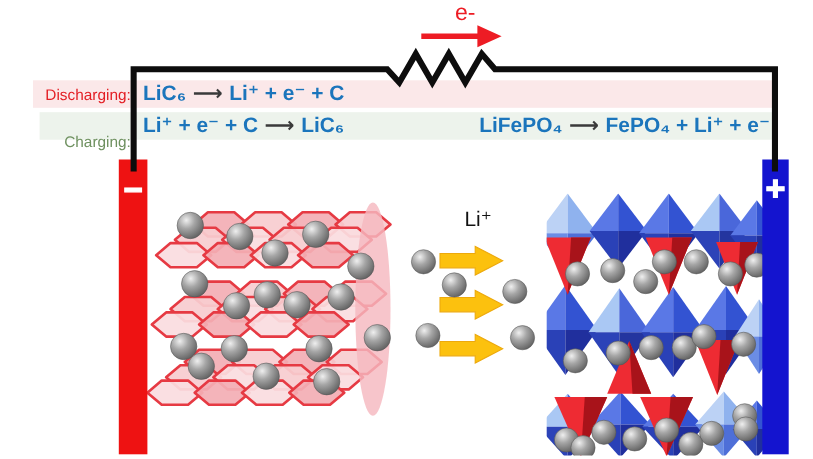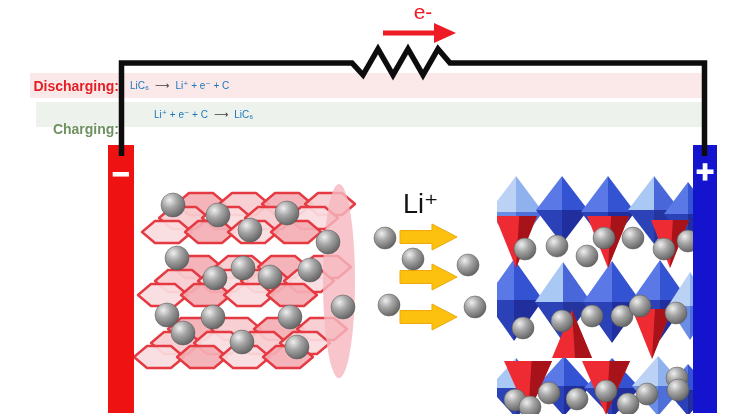--- a/index.html
+++ b/index.html
@@ -4,32 +4,32 @@
 <style>
   html,body{margin:0;padding:0;background:#fff;}
   .canvas{position:relative;width:739px;height:417px;background:#ffffff;overflow:hidden;
           font-family:"Liberation Sans","DejaVu Sans",sans-serif;}
   .band{position:absolute;height:25px;}
   #band-discharge{left:30px;top:73px;width:675px;background:#fbe8e9;}
   #band-charge{left:36px;top:102px;width:669px;background:#edf3ec;}
   svg#gfx{position:absolute;left:0;top:0;width:739px;height:417px;}
   .txt{position:absolute;white-space:nowrap;}
   .side-label{left:20px;width:99px;height:25px;line-height:26px;text-align:right;
-              font-weight:bold;font-size:14px;}
+              font-weight:normal;font-size:14px;}
   #lbl-discharging{top:73px;color:#e31e24;}
   #lbl-charging{top:116px;color:#6f9160;}
-  .eq{height:37px;line-height:26px;font-weight:normal;font-size:10px;color:#1b75bc;}
+  .eq{height:37px;line-height:26px;font-weight:bold;font-size:19px;color:#1b75bc;}
   #eq-anode-discharge{left:130px;top:73px;}
-  #eq-anode-charge{left:130px;top:102px;margin-left:24px;}
+  #eq-anode-charge{left:130px;top:102px;}
   #eq-cathode-discharge{top:73px;right:40px;}
   #eq-cathode-charge{top:102px;right:39px;}
   .rxn-arrow{color:#3a3a3a;margin:0 6px;}
   #electron-label{left:397px;top:0px;width:52px;text-align:center;
                   font-size:21px;color:#ed1c24;}
-  #ion-label{left:403px;top:188px;width:44px;text-align:left;font-size:27px;color:#121212;}
+  #ion-label{left:403px;top:188px;width:44px;text-align:right;font-size:19px;color:#121212;}
   .sign{position:absolute;text-align:center;color:#ffffff;font-weight:bold;
         -webkit-text-stroke:1.2px #ffffff;}
   #neg-sign{left:108px;top:157px;width:26px;font-size:30px;}
   #pos-sign{left:693px;top:154px;width:24px;font-size:31px;}
 </style>
 </head>
 <body>
 
 <div class="canvas">
 
@@ -268,20 +268,23 @@
 
   <div class="txt side-label" id="lbl-discharging">Discharging:</div>
   <div class="txt side-label" id="lbl-charging">Charging:</div>
 
   <div class="txt eq" id="eq-anode-discharge">
     <span>LiC₆</span><span class="rxn-arrow">⟶</span><span>Li⁺ + e⁻ + C</span>
   </div>
   <div class="txt eq" id="eq-anode-charge">
     <span>Li⁺ + e⁻ + C</span><span class="rxn-arrow">⟶</span><span>LiC₆</span>
   </div>
+  <div class="txt eq" id="eq-cathode-charge">
+    <span>LiFePO₄</span><span class="rxn-arrow">⟶</span><span>FePO₄ + Li⁺ + e⁻</span>
+  </div>
 
   <div class="txt" id="electron-label">e-</div>
   <div class="txt" id="ion-label">Li⁺</div>
 
   <div class="sign" id="neg-sign">−</div>
   <div class="sign" id="pos-sign">+</div>
 
 </div>
 
 </body></html>

